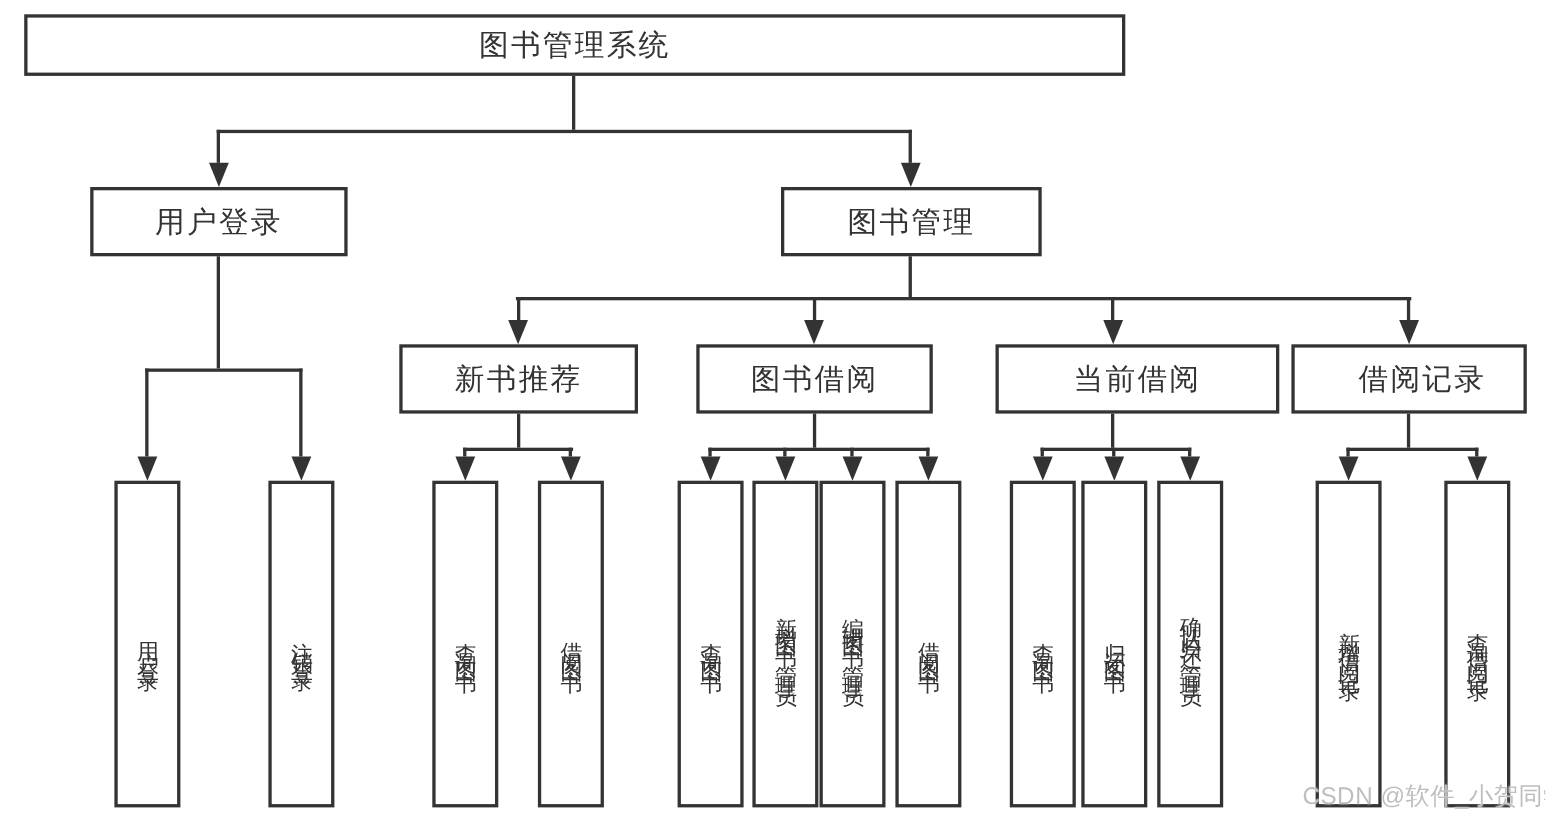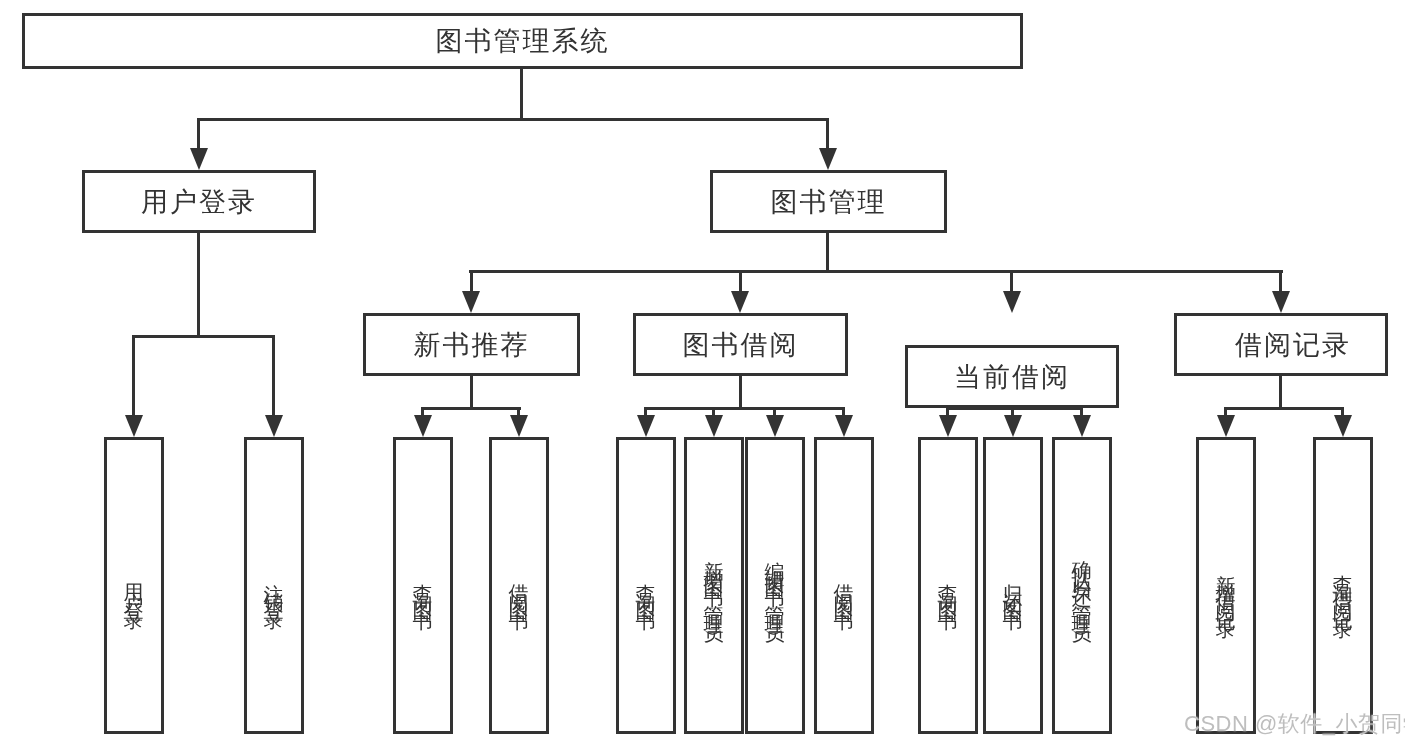--- a/index.html
+++ b/index.html
@@ -80,21 +80,21 @@
   </div>
 
   <div class="hbox" style="left:363px;top:313px;width:217px;height:63px;">
     <span>新书推荐</span>
   </div>
 
   <div class="hbox" style="left:633px;top:313px;width:215px;height:63px;">
     <span>图书借阅</span>
   </div>
 
-  <div class="hbox" style="left:905px;top:313px;width:214px;height:63px;margin-top:32px;">
+  <div class="hbox" style="left:905px;top:313px;width:258px;height:63px;">
     <span>当前借阅</span>
   </div>
 
   <div class="hbox" style="left:1174px;top:313px;width:214px;height:63px;padding-left:24px;">
     <span>借阅记录</span>
   </div>
 
   <div class="vbox" style="left:104px;">
     <span>用户登录</span>
   </div>

